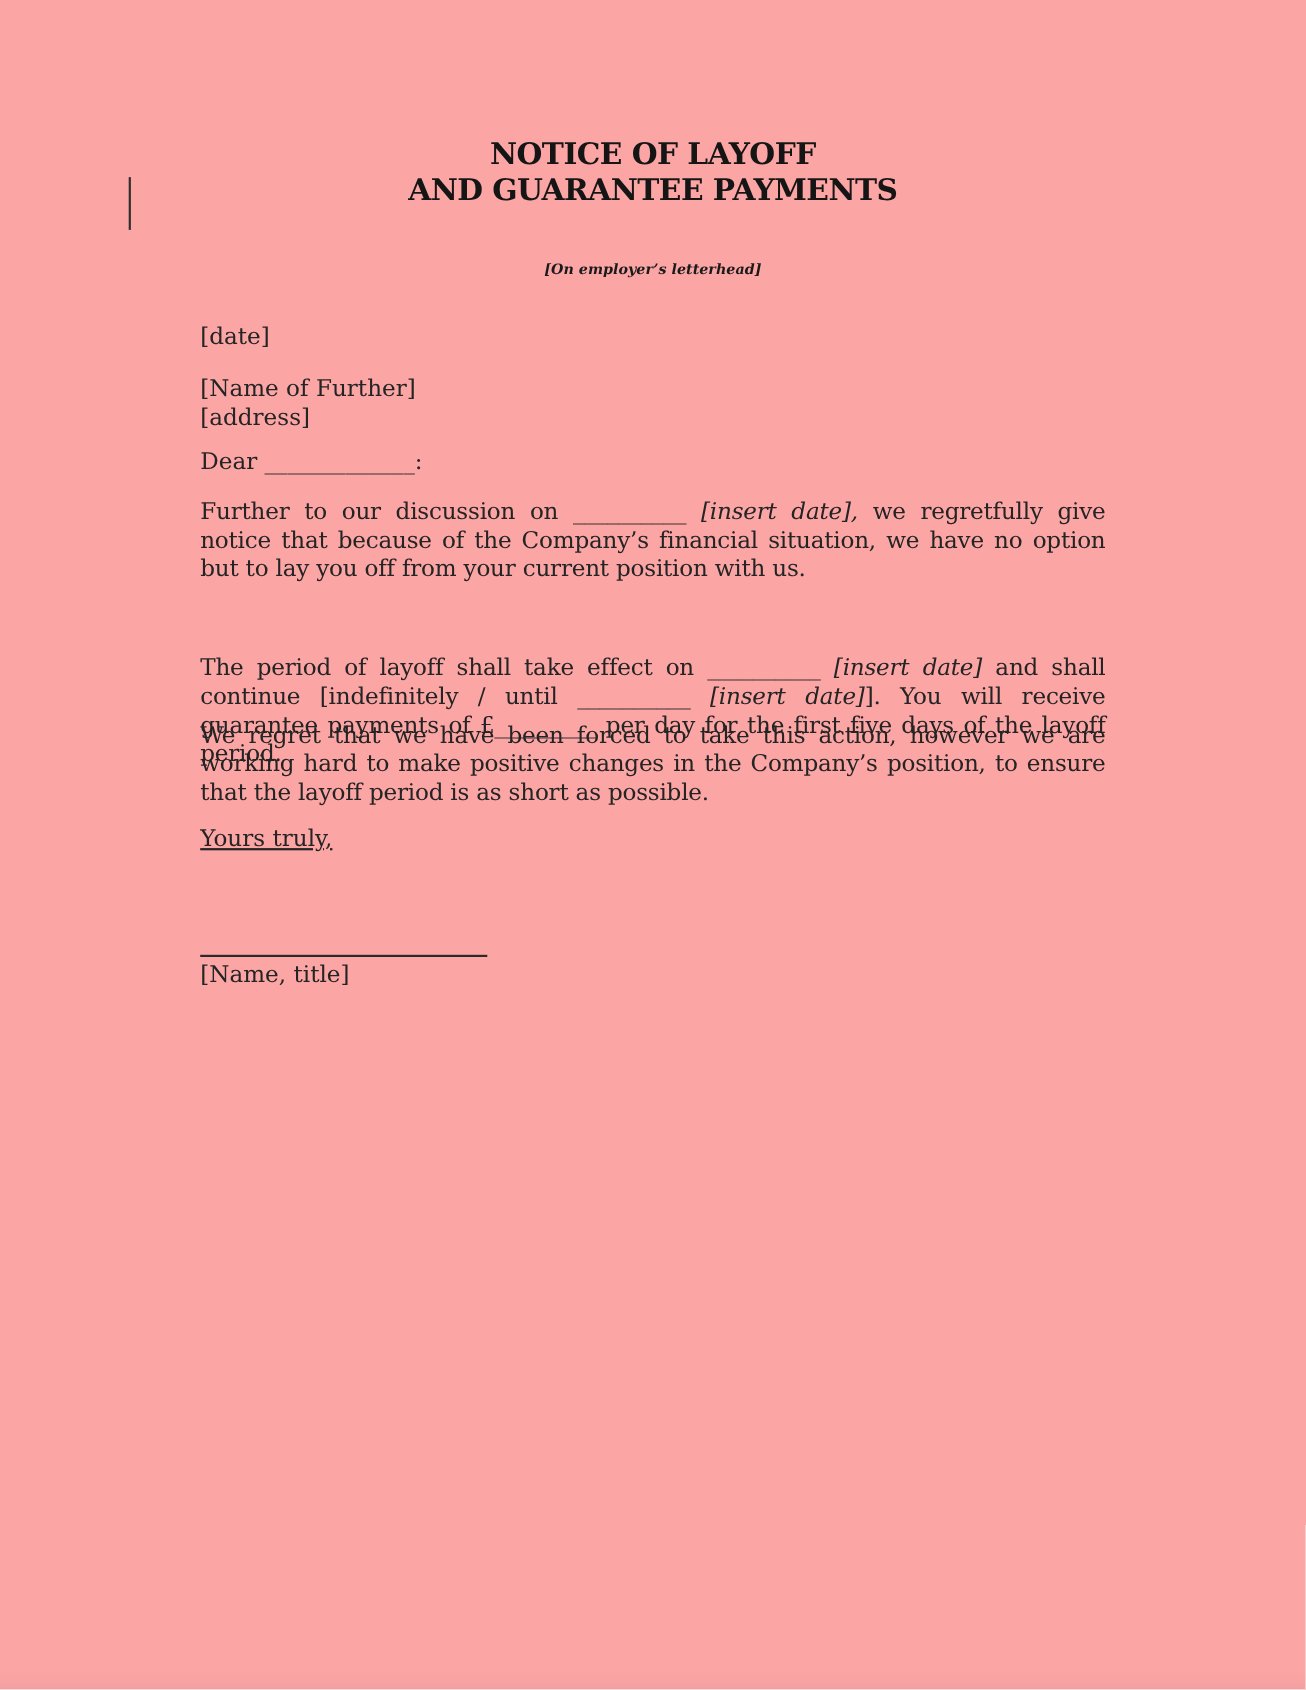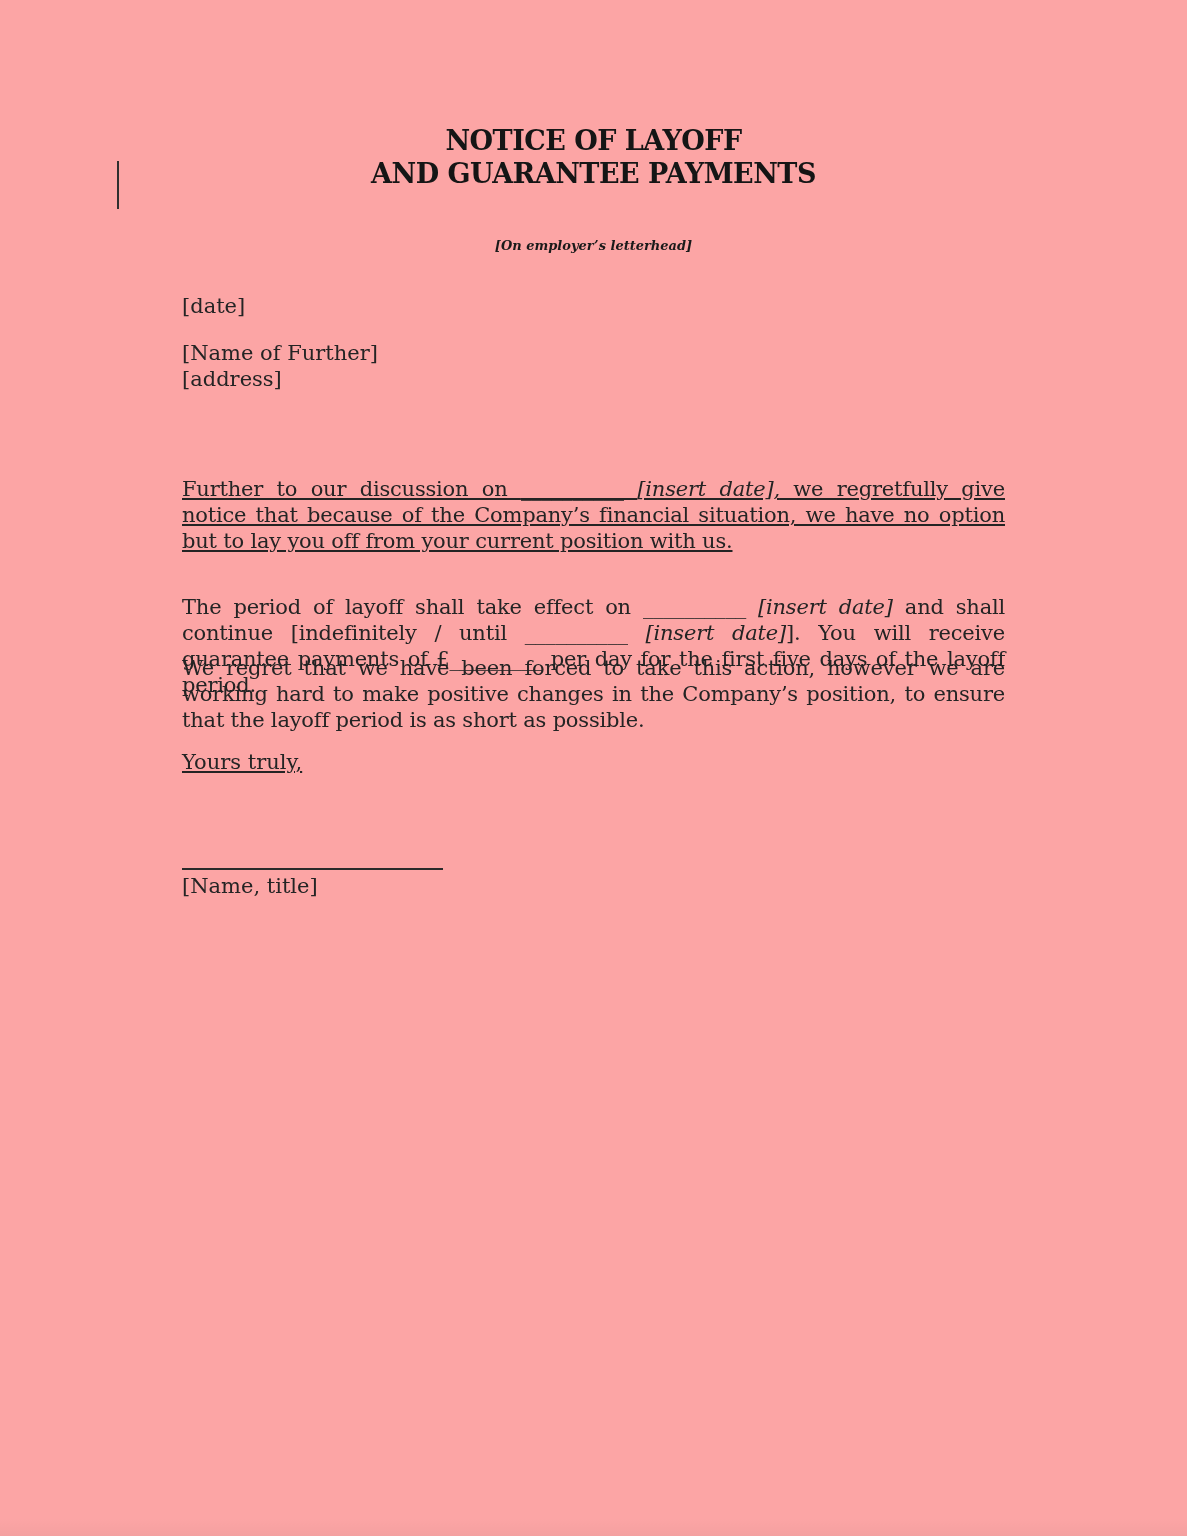--- a/index.html
+++ b/index.html
@@ -61,21 +61,21 @@
     left: 0;
     width: 100%;
     font-size: 21px;
     line-height: 26px;
     color: #242424;
   }
   .date-line      { top: 293px; }
   .recipient      { top: 340px; }
   .salutation     { top: 406px; }
   .para           { top: 0; text-align: justify; letter-spacing: -0.2px; margin: 0; }
-  .para-1         { top: 476px; text-decoration: underline; }
+  .para-1         { top: 452px; }
   .para-2         { top: 594px; }
   .para-3         { top: 655px; }
   .closing        { top: 749px; text-decoration: underline; }
   .signature      { top: 868px; }
   .ital           { font-style: italic; }
   .sig-line {
     width: 261px;
     height: 0;
     border-bottom: 2px solid #2a2a2a;
     margin-bottom: 3px;
@@ -99,20 +99,21 @@
   <div class="content">
 
     <h1 class="doc-title"><span>NOTICE OF LAYOFF</span><br><span>AND GUARANTEE PAYMENTS</span></h1>
 
     <div class="letterhead-note">[On employer’s letterhead]</div>
 
     <div class="block date-line">[date]</div>
 
     <div class="block recipient"><span>[Name of Further]</span><br><span>[address]</span></div>
 
+    <div class="block salutation"><span>Dear </span><span>_____________</span><span>:</span></div>
 
     <p class="block para para-1"><span>Further to our discussion on </span><span>__________ </span><span class="ital">[insert date],</span><span> we regretfully give notice that because of the Company’s financial situation, we have no option but to lay you off from your current position with us.</span></p>
 
     <p class="block para para-2"><span>The period of layoff shall take effect on </span><span>__________ </span><span class="ital">[insert date]</span><span> and shall continue [indefinitely / until </span><span>__________ </span><span class="ital">[insert date]</span><span>]. You will receive guarantee payments of £_________ per day for the first five days of the layoff period.</span></p>
 
     <p class="block para para-3"><span>We regret that we have been forced to take this action, however we are working hard to make positive changes in the Company’s position, to ensure that the layoff period is as short as possible.</span></p>
 
     <div class="block closing">Yours truly,</div>
 
     <div class="block signature">

